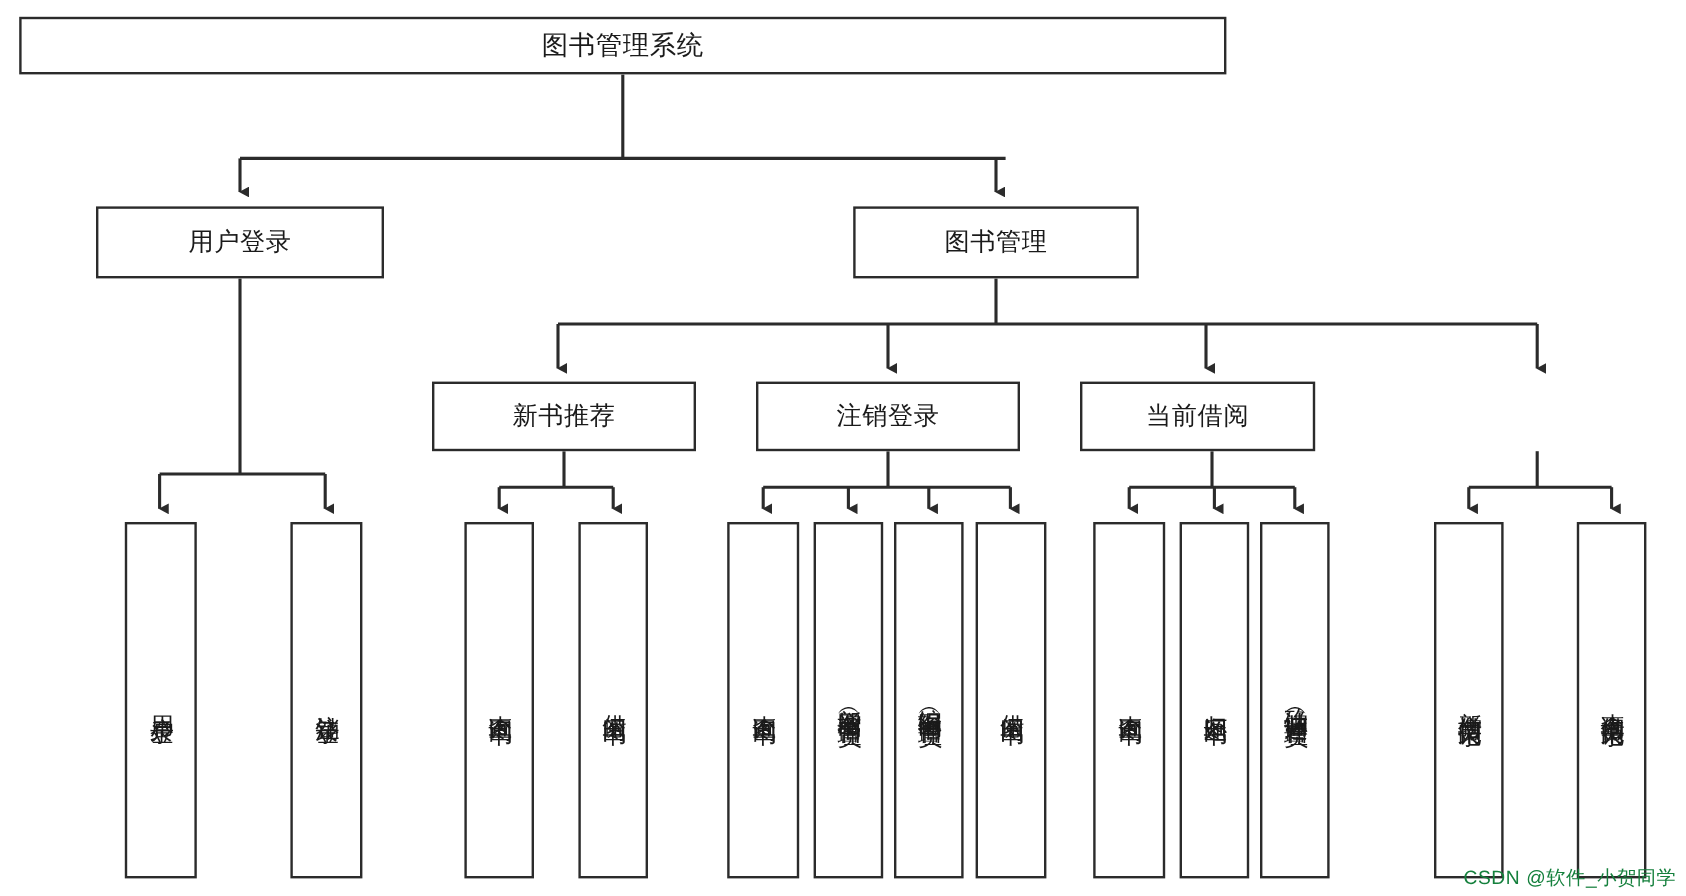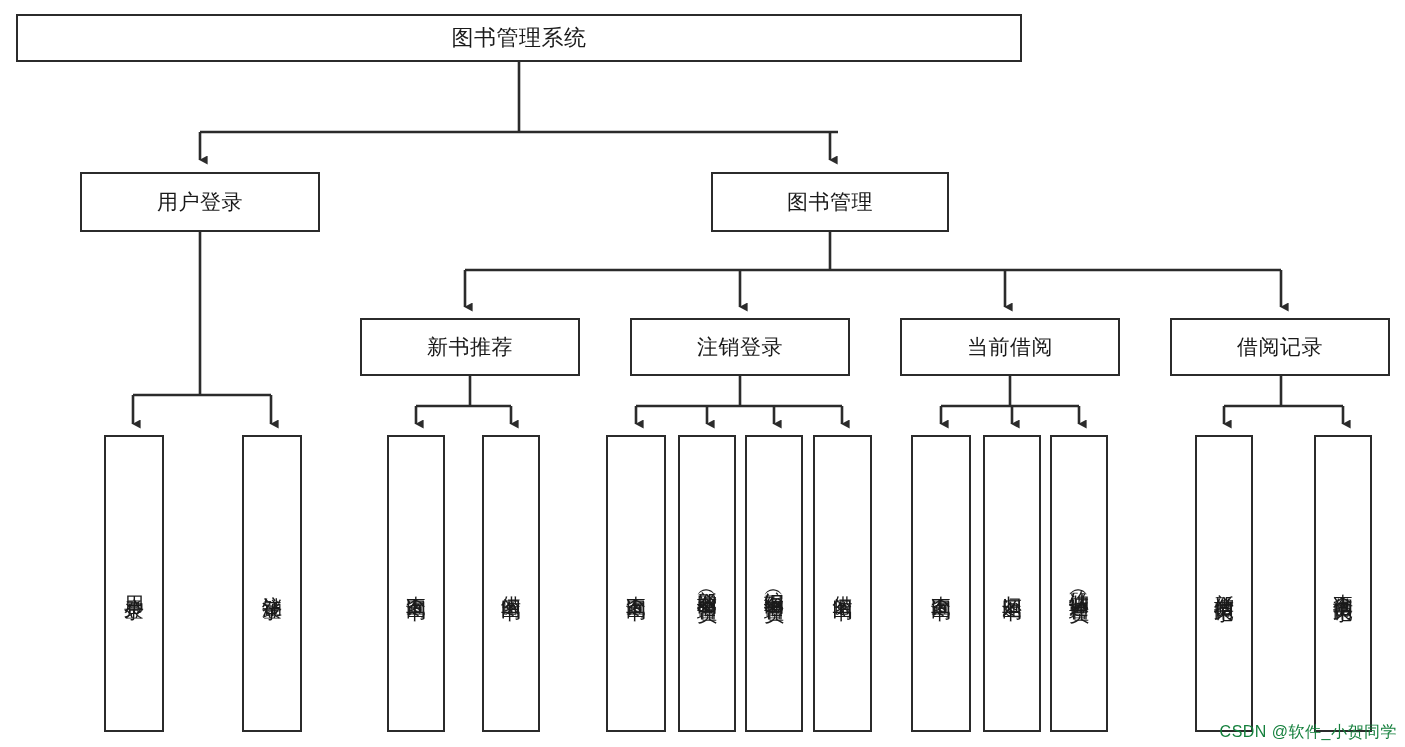--- a/index.html
+++ b/index.html
@@ -130,25 +130,22 @@
   <div class="node-box" style="left:360px; top:318px; width:220px; height:58px;">
     <span class="node-label">新书推荐</span>
   </div>
 
   <div class="node-box" style="left:711px; top:172px; width:238px; height:60px;">
     <span class="node-label">图书管理</span>
   </div>
   <div class="node-box" style="left:630px; top:318px; width:220px; height:58px;">
     <span class="node-label">注销登录</span>
   </div>
-  <div class="node-box" style="left:900px; top:318px; width:220px; height:58px;">
+  <div class="node-box" style="left:900px; top:318px; width:196px; height:58px;">
     <span class="node-label">当前借阅</span>
-  </div>
-  <div class="node-box" style="left:1170px; top:318px; width:220px; height:58px;">
-    <span class="node-label">借阅记录</span>
   </div>
 
   <div class="node-box vertical" style="left:104px; top:435px; width:60px; height:297px;">
     <span class="node-label">用户登录</span>
   </div>
   <div class="node-box vertical" style="left:242px; top:435px; width:60px; height:297px;">
     <span class="node-label">注销登录</span>
   </div>
   <div class="node-box vertical" style="left:387px; top:435px; width:58px; height:297px;">
     <span class="node-label">查询图书</span>

